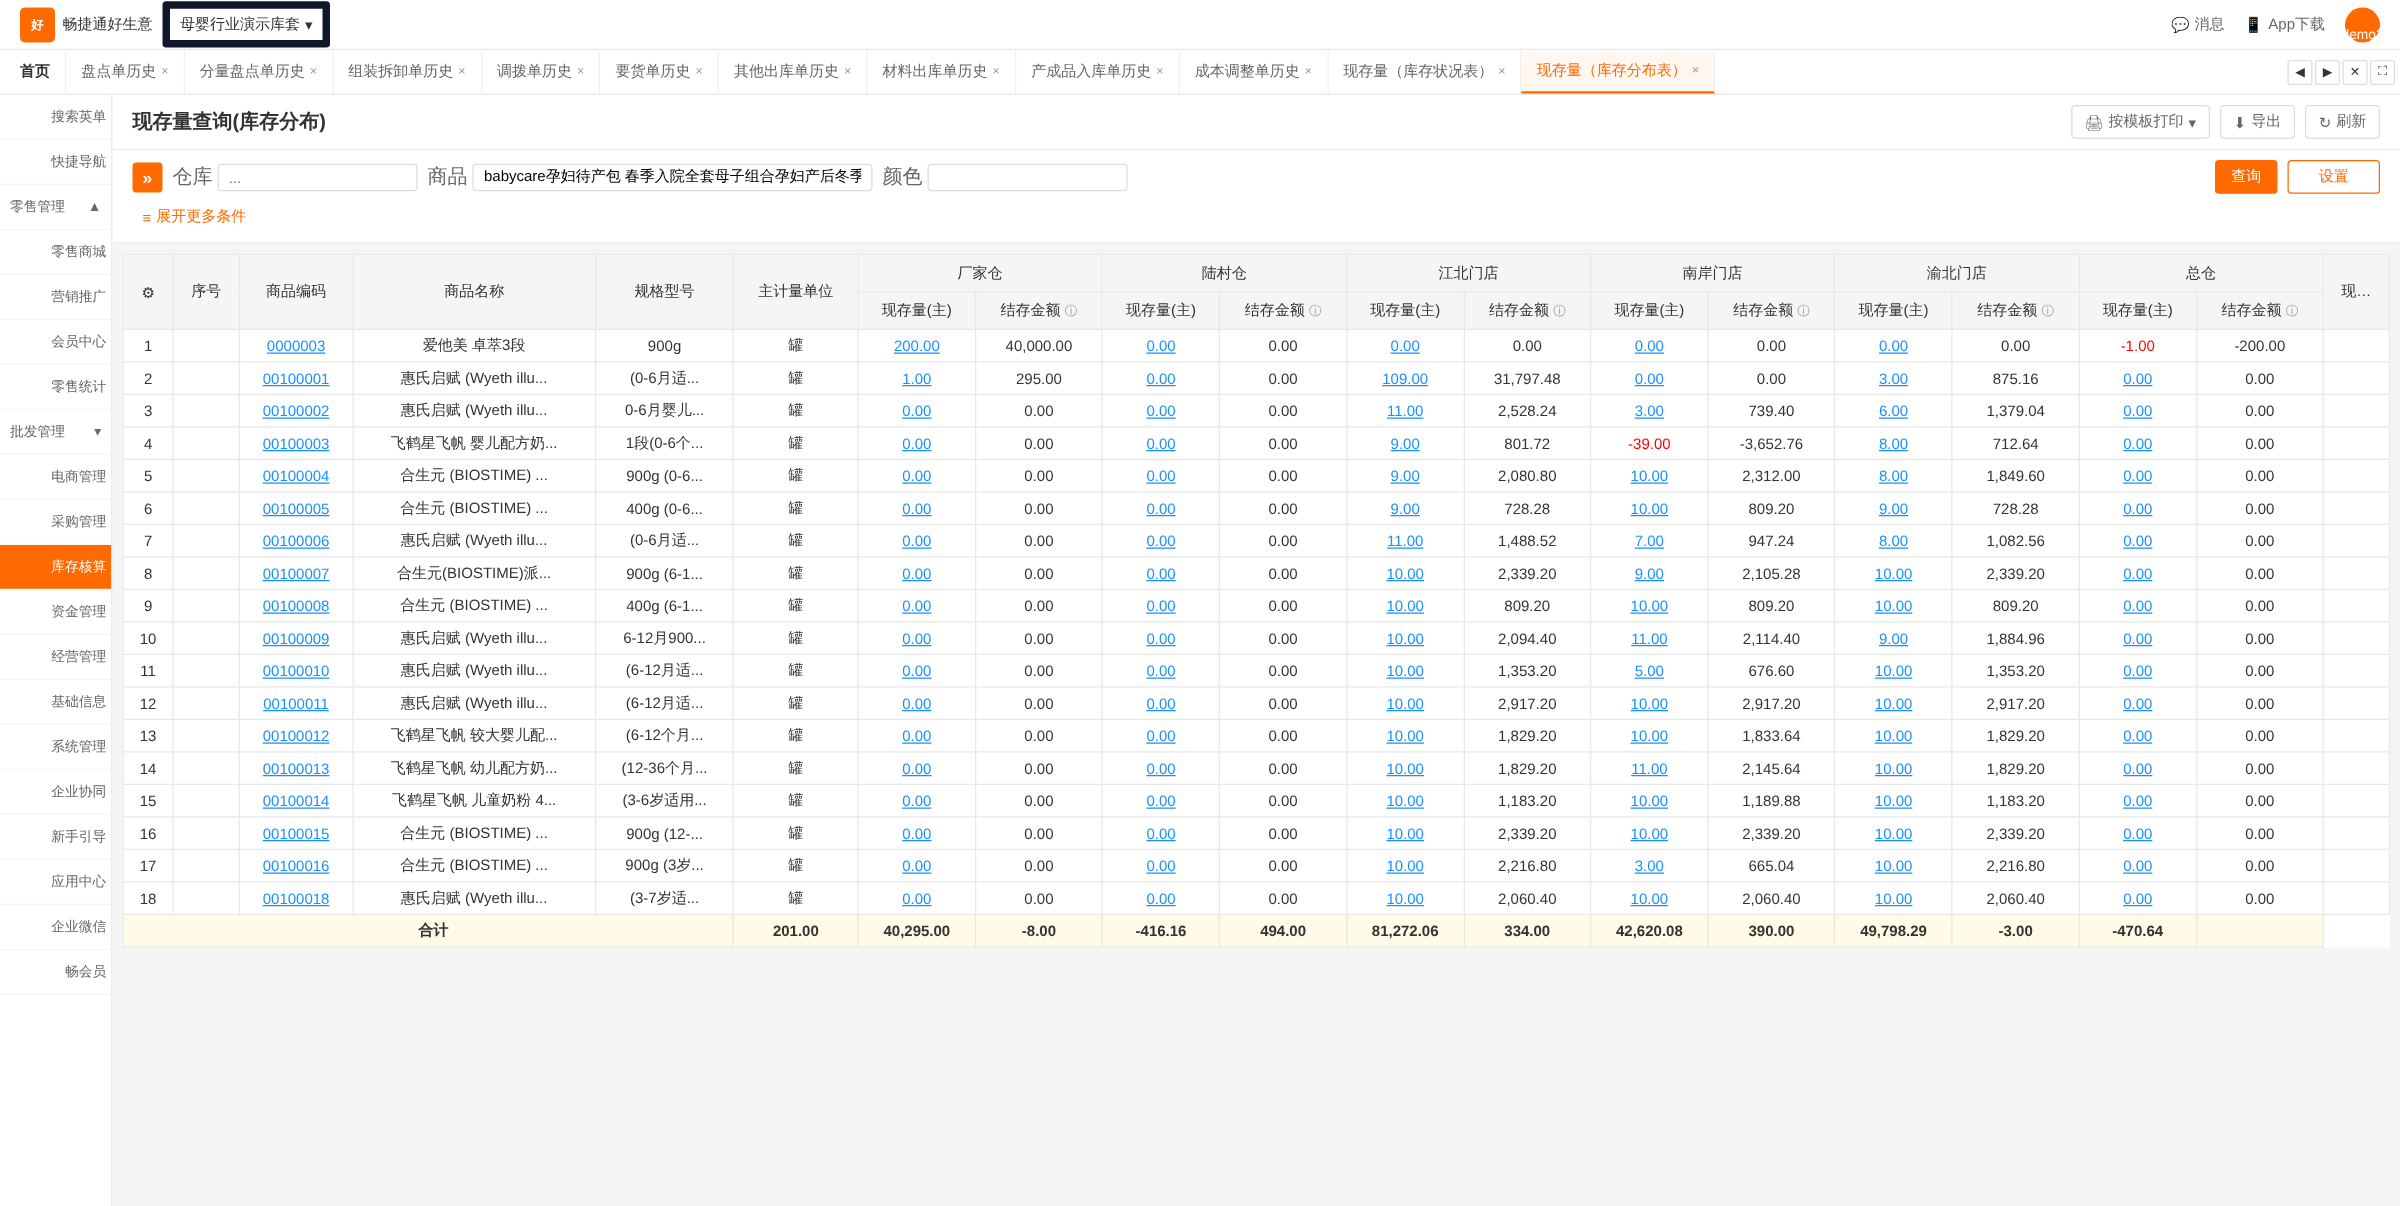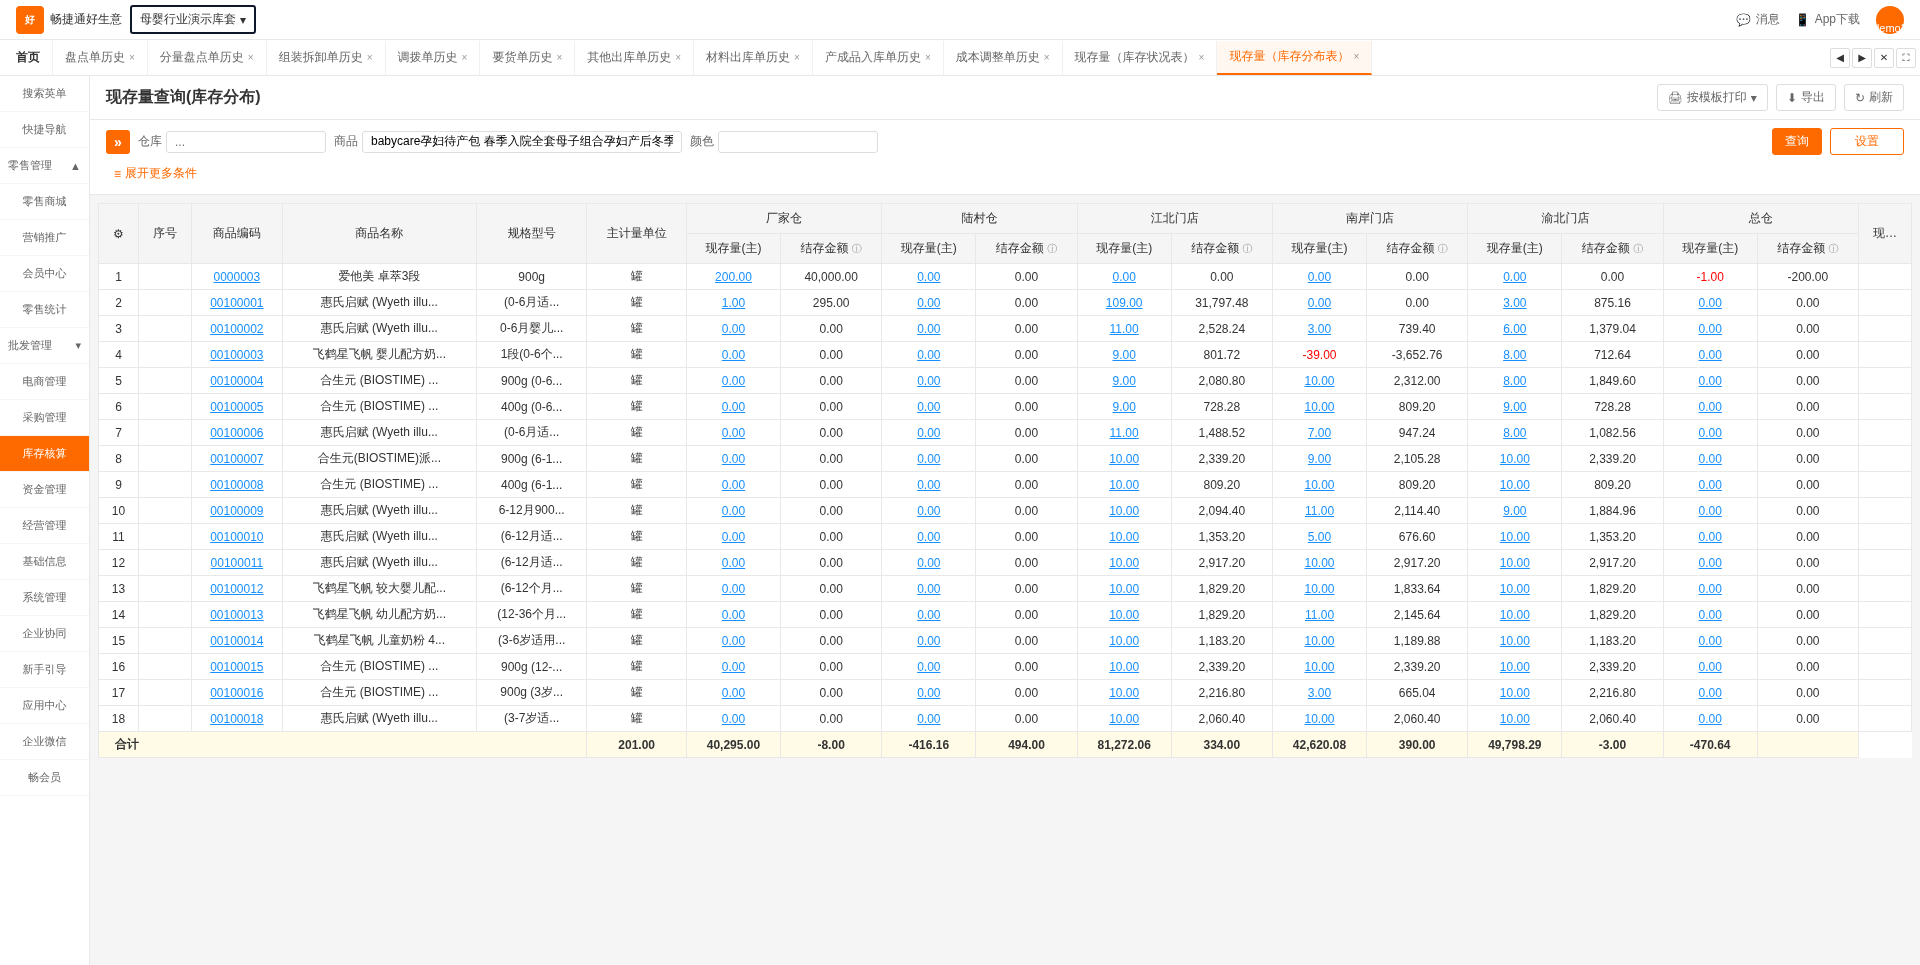--- a/index.html
+++ b/index.html
@@ -4,60 +4,60 @@
   <style>
     * { box-sizing: border-box; margin: 0; padding: 0; }
     body { font-family: 'Microsoft YaHei', Arial, sans-serif; font-size: 12px; background: #f5f5f5; color: #333; overflow: hidden; }
     
     
     .top-bar { background: #fff; height: 40px; display: flex; align-items: center; justify-content: space-between; padding: 0 16px; border-bottom: 1px solid #e8e8e8; }
     .top-bar-left { display: flex; align-items: center; gap: 8px; }
     .logo-area { display: flex; align-items: center; gap: 6px; }
     .logo-icon { width: 28px; height: 28px; background: #ff6a00; border-radius: 4px; display: flex; align-items: center; justify-content: center; color: white; font-size: 10px; font-weight: bold; }
     .logo-text { font-size: 12px; color: #333; }
-    .industry-selector { display: flex; align-items: center; gap: 4px; padding: 4px 8px; border: 2px solid #0f172a; border-radius: 3px; cursor: pointer; background: #fff; }
+    .industry-selector { display: flex; align-items: center; gap: 4px; padding: 4px 8px; border: 6px solid #0f172a; border-radius: 3px; cursor: pointer; background: #fff; }
     .top-bar-right { display: flex; align-items: center; gap: 16px; }
     .top-bar-btn { display: flex; align-items: center; gap: 4px; color: #666; cursor: pointer; font-size: 12px; }
     .avatar { width: 28px; height: 28px; border-radius: 50%; background: #ff6a00; display: flex; align-items: flex-end; justify-content: center; color: white; font-size: 11px; }
     
     
     .nav-tabs { background: #fff; height: 36px; display: flex; align-items: center; border-bottom: 1px solid #e8e8e8; overflow: hidden; padding: 0 4px; }
     .nav-tab { display: flex; align-items: center; gap: 4px; padding: 0 12px; height: 34px; cursor: pointer; white-space: nowrap; font-size: 12px; color: #666; border-right: 1px solid #f0f0f0; position: relative; }
     .nav-tab.home { color: #333; font-weight: bold; }
     .nav-tab.active { background: #fff7f0; color: #ff6a00; border-bottom: 2px solid #ff6a00; }
     .nav-tab .close-x { color: #999; font-size: 10px; cursor: pointer; }
     .nav-arrow { width: 20px; height: 20px; display: flex; align-items: center; justify-content: center; cursor: pointer; border: 1px solid #ddd; border-radius: 2px; font-size: 10px; }
     .nav-close-all { width: 20px; height: 20px; display: flex; align-items: center; justify-content: center; cursor: pointer; border: 1px solid #ddd; border-radius: 2px; font-size: 10px; }
     .nav-expand { width: 20px; height: 20px; display: flex; align-items: center; justify-content: center; cursor: pointer; border: 1px solid #ddd; border-radius: 2px; font-size: 10px; }
     
     
     .main-layout { display: flex; height: calc(100vh - 76px); }
     
     
     .sidebar { width: 90px; background: #fff; border-right: 1px solid #e8e8e8; overflow-y: auto; flex-shrink: 0; }
-    .sidebar-item { padding: 10px 4px; text-align: center; cursor: pointer; font-size: 11px; color: #666; border-bottom: 1px solid #f5f5f5; }
+    .sidebar-item { padding: 10px 4px; text-align: right; cursor: pointer; font-size: 11px; color: #666; border-bottom: 1px solid #f5f5f5; }
     .sidebar-item.active { background: #ff6a00; color: white; }
     .sidebar-item-with-arrow { display: flex; align-items: center; justify-content: space-between; padding: 10px 8px; cursor: pointer; font-size: 11px; color: #666; border-bottom: 1px solid #f5f5f5; }
     
     
     .content { flex: 1; overflow: hidden; display: flex; flex-direction: column; background: #f5f5f5; }
     
     
     .page-header { background: #fff; padding: 8px 16px; border-bottom: 1px solid #e8e8e8; display: flex; align-items: center; justify-content: space-between; }
     .page-title { font-size: 16px; font-weight: bold; color: #333; }
     .page-actions { display: flex; align-items: center; gap: 8px; }
     .btn-action { display: flex; align-items: center; gap: 4px; padding: 4px 10px; border: 1px solid #ddd; border-radius: 3px; cursor: pointer; font-size: 12px; color: #666; background: #fff; }
     .btn-orange { background: #ff6a00; color: white; border: 1px solid #ff6a00; padding: 4px 12px; border-radius: 3px; cursor: pointer; font-size: 12px; }
     .btn-orange-outline { background: #fff; color: #ff6a00; border: 1px solid #ff6a00; padding: 4px 24px; border-radius: 3px; cursor: pointer; font-size: 12px; }
     
     
     .filter-area { background: #fff; padding: 8px 16px; border-bottom: 1px solid #e8e8e8; }
     .filter-row { display: flex; align-items: center; gap: 8px; flex-wrap: wrap; }
     .filter-item { display: flex; align-items: center; gap: 4px; }
-    .filter-label { color: #666; font-size: 12px; white-space: nowrap; }
+    .filter-label { color: #666; font-size: 16px; white-space: nowrap; }
     .filter-input { border: 1px solid #ddd; border-radius: 3px; padding: 3px 8px; font-size: 12px; outline: none; }
     .filter-long { width: 320px; }
     .filter-medium { width: 160px; }
     .expand-conditions { display: flex; align-items: center; gap: 4px; color: #ff6a00; cursor: pointer; font-size: 12px; padding: 4px 8px; }
     .orange-expand-btn { width: 24px; height: 24px; background: #ff6a00; color: white; border-radius: 3px; display: flex; align-items: center; justify-content: center; cursor: pointer; font-size: 14px; font-weight: bold; }
     
     
     .table-wrapper { flex: 1; overflow: auto; padding: 8px; }
     .data-table { width: 100%; border-collapse: collapse; background: #fff; font-size: 12px; }
     .data-table th { background: #f5f5f5; border: 1px solid #e8e8e8; padding: 6px 8px; text-align: center; font-weight: normal; color: #333; white-space: nowrap; }
@@ -686,21 +686,21 @@
     <td>2,060.40</td>
     <td><span class="link-blue">10.00</span></td>
     <td>2,060.40</td>
     <td><span class="link-blue">0.00</span></td>
     <td>0.00</td>
     <td></td>
   </tr>
           </tbody>
         <tfoot>
           <tr class="total-row">
-            <td colspan="5" style="text-align:left; padding-left: 16px;">合计</td>
+            <td colspan="5" style="text-align:center; padding-left: 16px;">合计</td>
             <td>201.00</td>
             <td>40,295.00</td>
             <td class="negative">-8.00</td>
             <td class="negative">-416.16</td>
             <td>494.00</td>
             <td>81,272.06</td>
             <td>334.00</td>
             <td>42,620.08</td>
             <td>390.00</td>
             <td>49,798.29</td>

